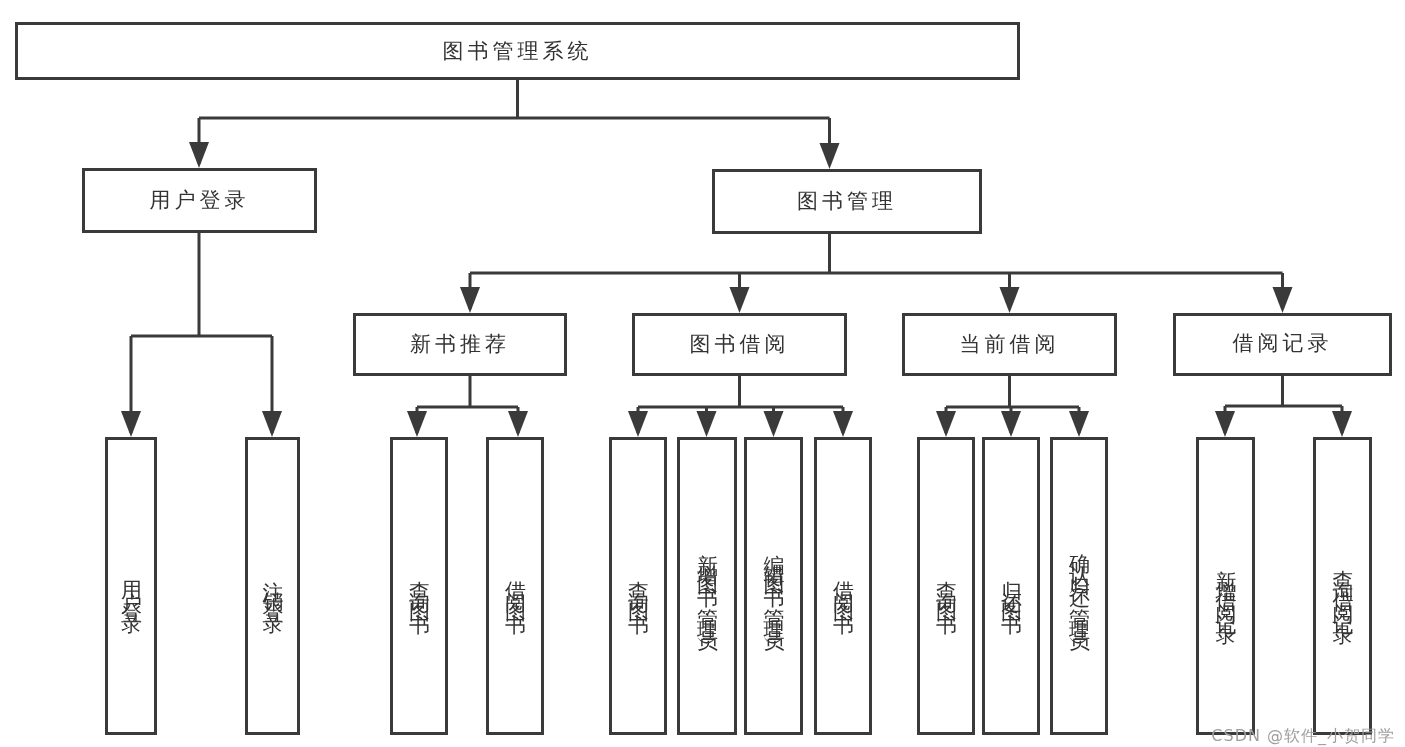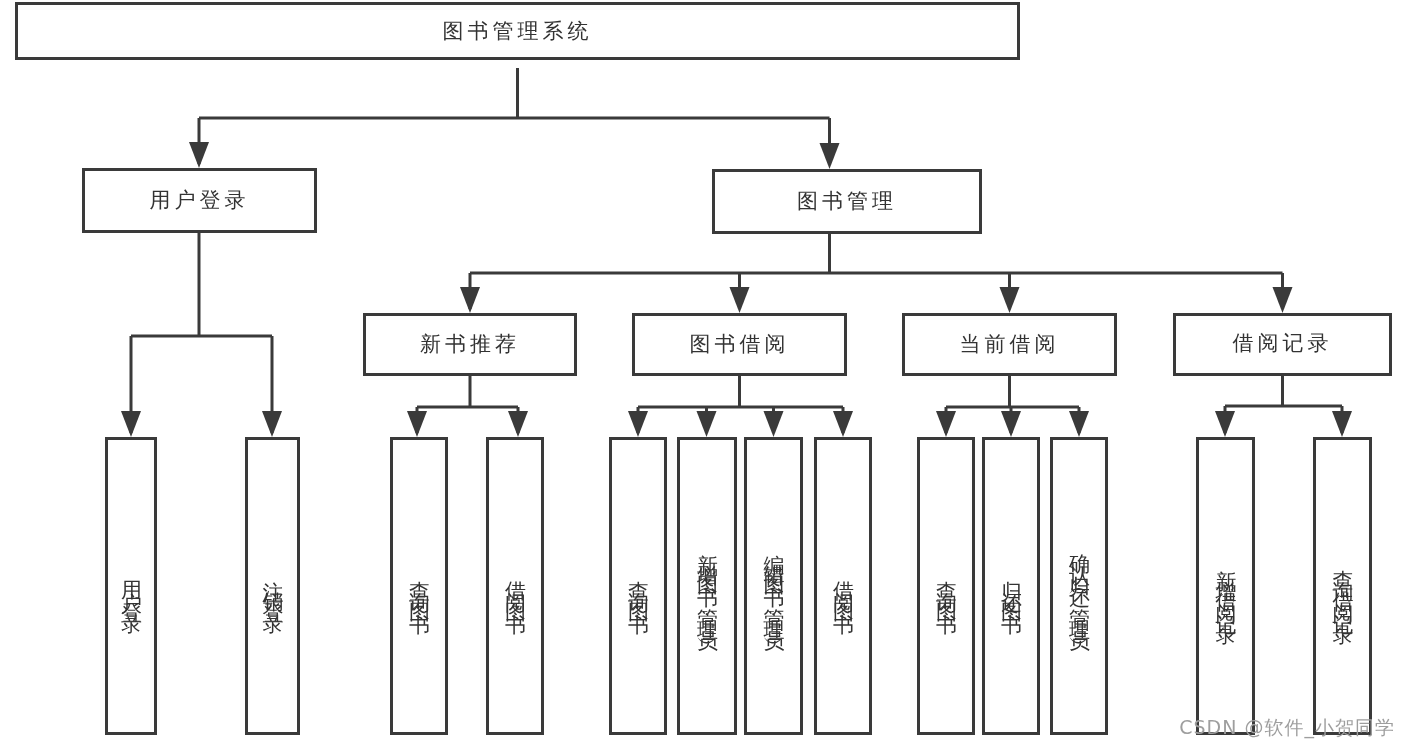--- a/index.html
+++ b/index.html
@@ -51,22 +51,22 @@
     text-orientation: mixed;
     font-size: 21px;
     letter-spacing: 11px;
     line-height: 1;
     color: #333333;
     white-space: nowrap;
   }
   .watermark {
     position: absolute;
     right: 10px;
-    bottom: 6px;
-    font-size: 19px;
+    bottom: 0;
+    font-size: 16px;
     letter-spacing: 1px;
     color: #9e9e9e;
     z-index: 2;
     white-space: nowrap;
   }
 </style>
 </head>
 <body>
 
 <div class="canvas">
@@ -104,32 +104,32 @@
       <polygon points="763.5,411 783.5,411 773.5,437"></polygon>
       <polygon points="833,411 853,411 843,437"></polygon>
       <polygon points="936,411 956,411 946,437"></polygon>
       <polygon points="1001,411 1021,411 1011,437"></polygon>
       <polygon points="1069,411 1089,411 1079,437"></polygon>
       <polygon points="1215,411 1235,411 1225,437"></polygon>
       <polygon points="1332,411 1352,411 1342,437"></polygon>
     </g>
   </svg>
 
-  <div class="hbox" style="left:15px; top:2px; width:1005px; height:58px;">
+  <div class="hbox" style="left:15px; top:22px; width:1005px; height:58px;">
     <span class="htext">图书管理系统</span>
   </div>
 
   <div class="hbox" style="left:82px; top:168px; width:235px; height:65px;">
     <span class="htext">用户登录</span>
   </div>
   <div class="hbox" style="left:712px; top:169px; width:270px; height:65px;">
     <span class="htext">图书管理</span>
   </div>
 
-  <div class="hbox" style="left:363px; top:313px; width:214px; height:63px;">
+  <div class="hbox" style="left:353px; top:313px; width:214px; height:63px;">
     <span class="htext">新书推荐</span>
   </div>
   <div class="hbox" style="left:902px; top:313px; width:215px; height:63px;">
     <span class="htext">当前借阅</span>
   </div>
   <div class="hbox" style="left:632px; top:313px; width:215px; height:63px;">
     <span class="htext">图书借阅</span>
   </div>
   <div class="hbox" style="left:1173px; top:313px; width:219px; height:63px;font-family:Liberation Mono, monospace;">
     <span class="htext">借阅记录</span>

